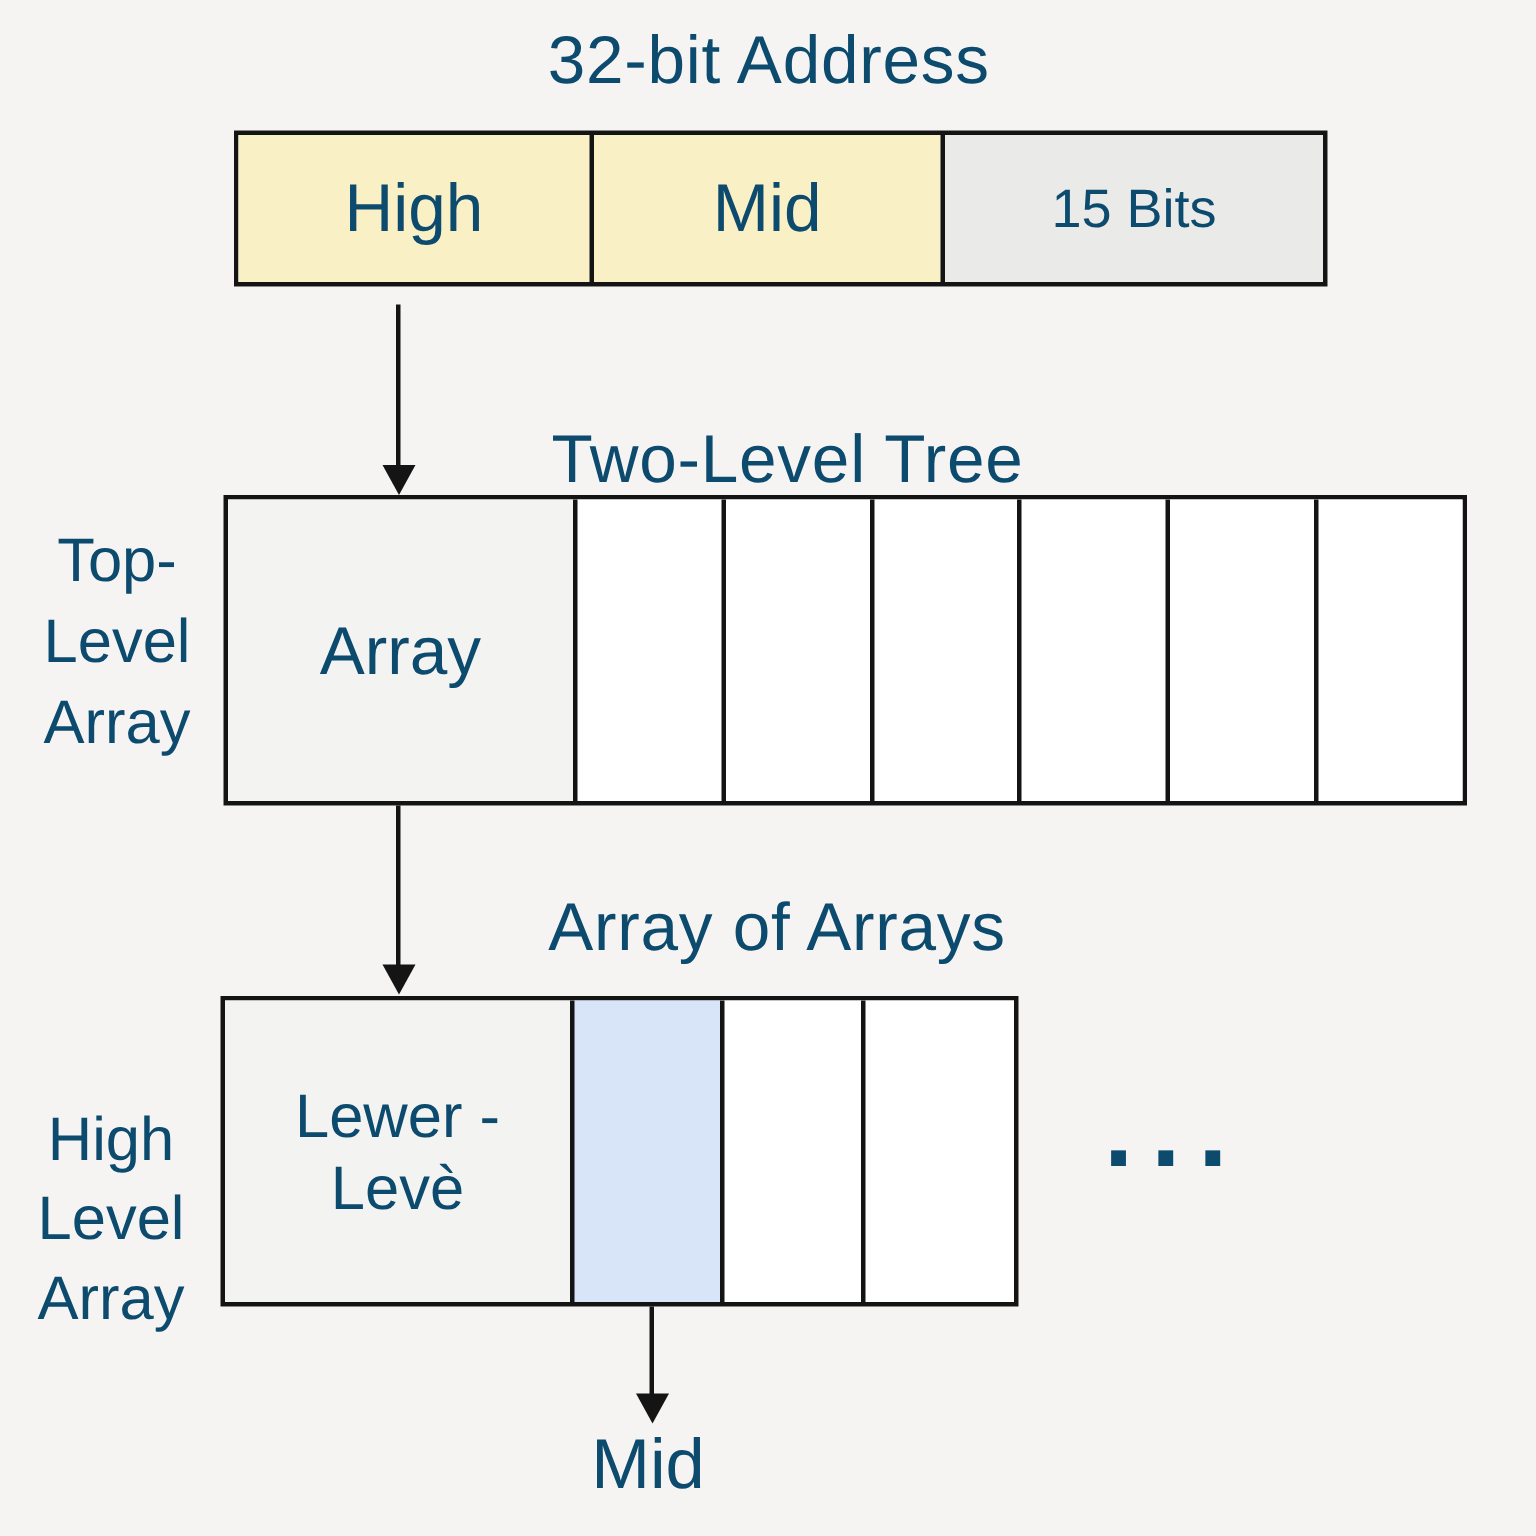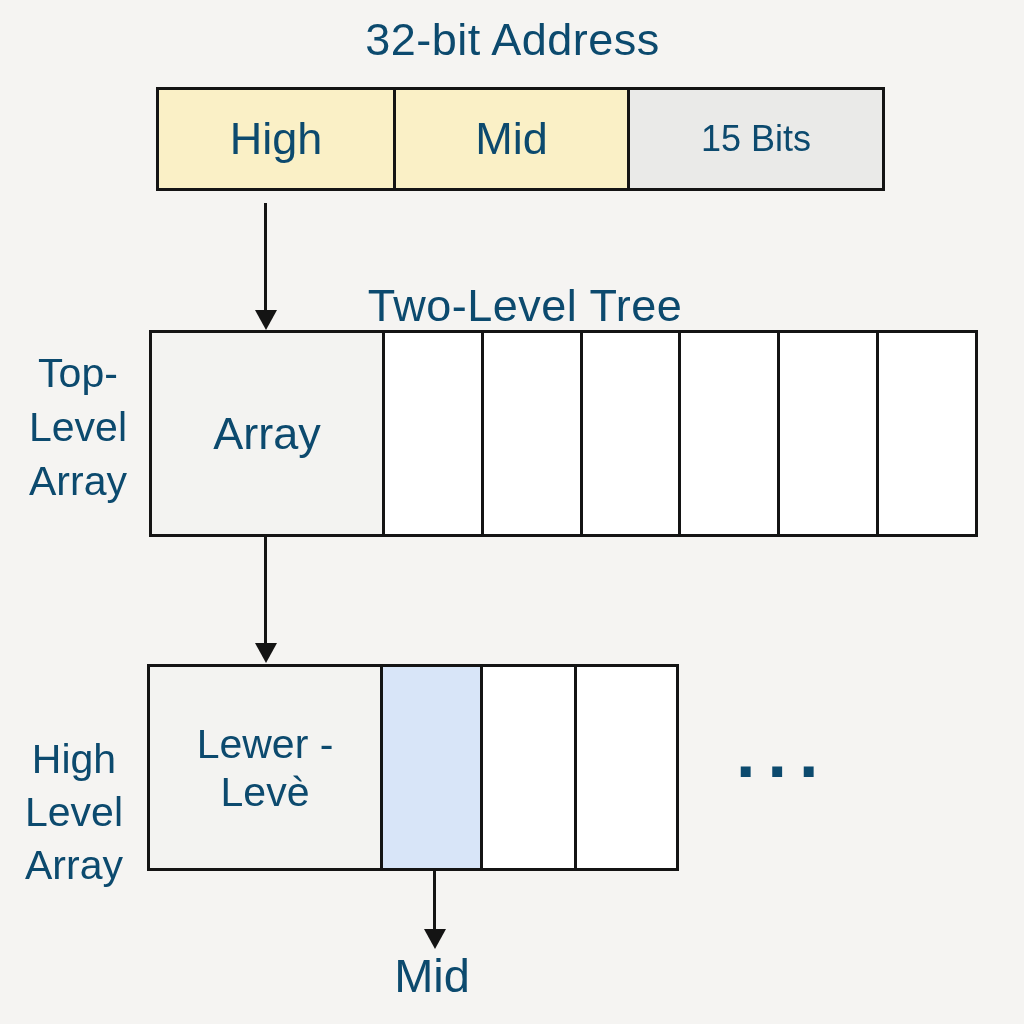--- a/index.html
+++ b/index.html
@@ -113,20 +113,21 @@
     <div class="cell cell-white" style="flex:1;"></div>
     <div class="cell cell-white" style="flex:1;"></div>
     <div class="cell cell-white" style="flex:1;"></div>
     <div class="cell cell-white" style="flex:1;"></div>
   </div>
 
   <div class="arrow" style="left:264px; top:537px; height:107px;">
     <div class="head"></div>
   </div>
 
+  <div class="title" style="left:153px; top:592px; width:730px;">Array of Arrays</div>
 
   <div class="side-label" style="left:0px; top:733px; width:148px; line-height:53px;">
     <div>High</div>
     <div>Level</div>
     <div>Array</div>
   </div>
 
   <div class="box" style="left:147px; top:664px; width:532px; height:207px;">
     <div class="cell cell-light" style="width:230px;">
       <div class="two-lines">

